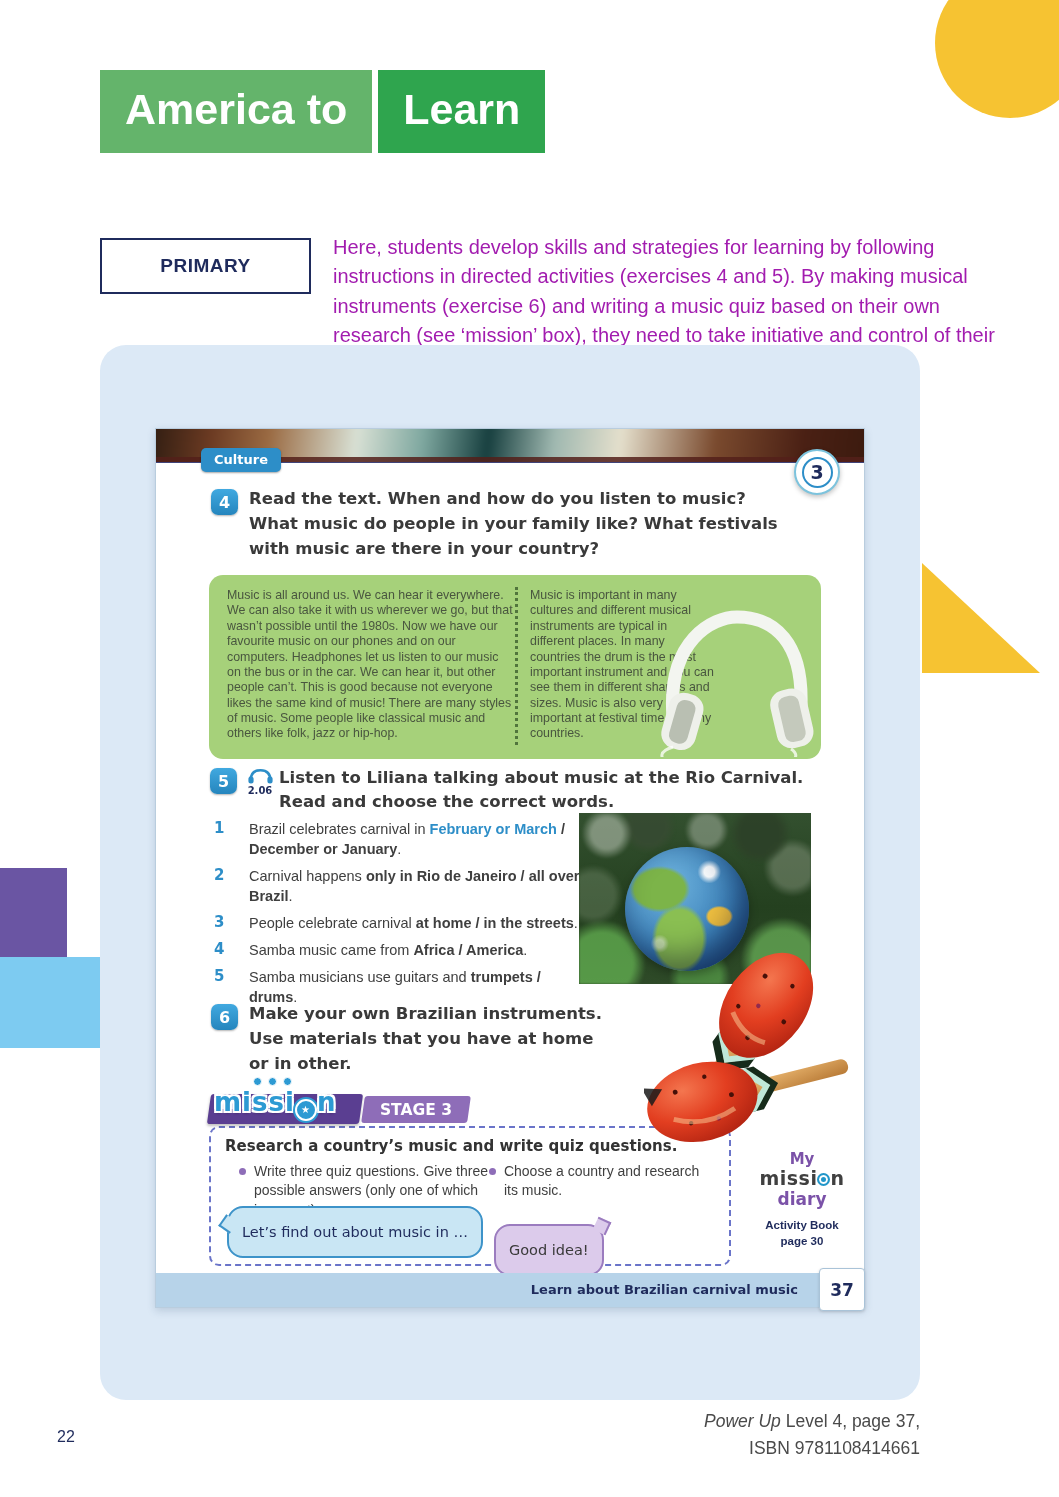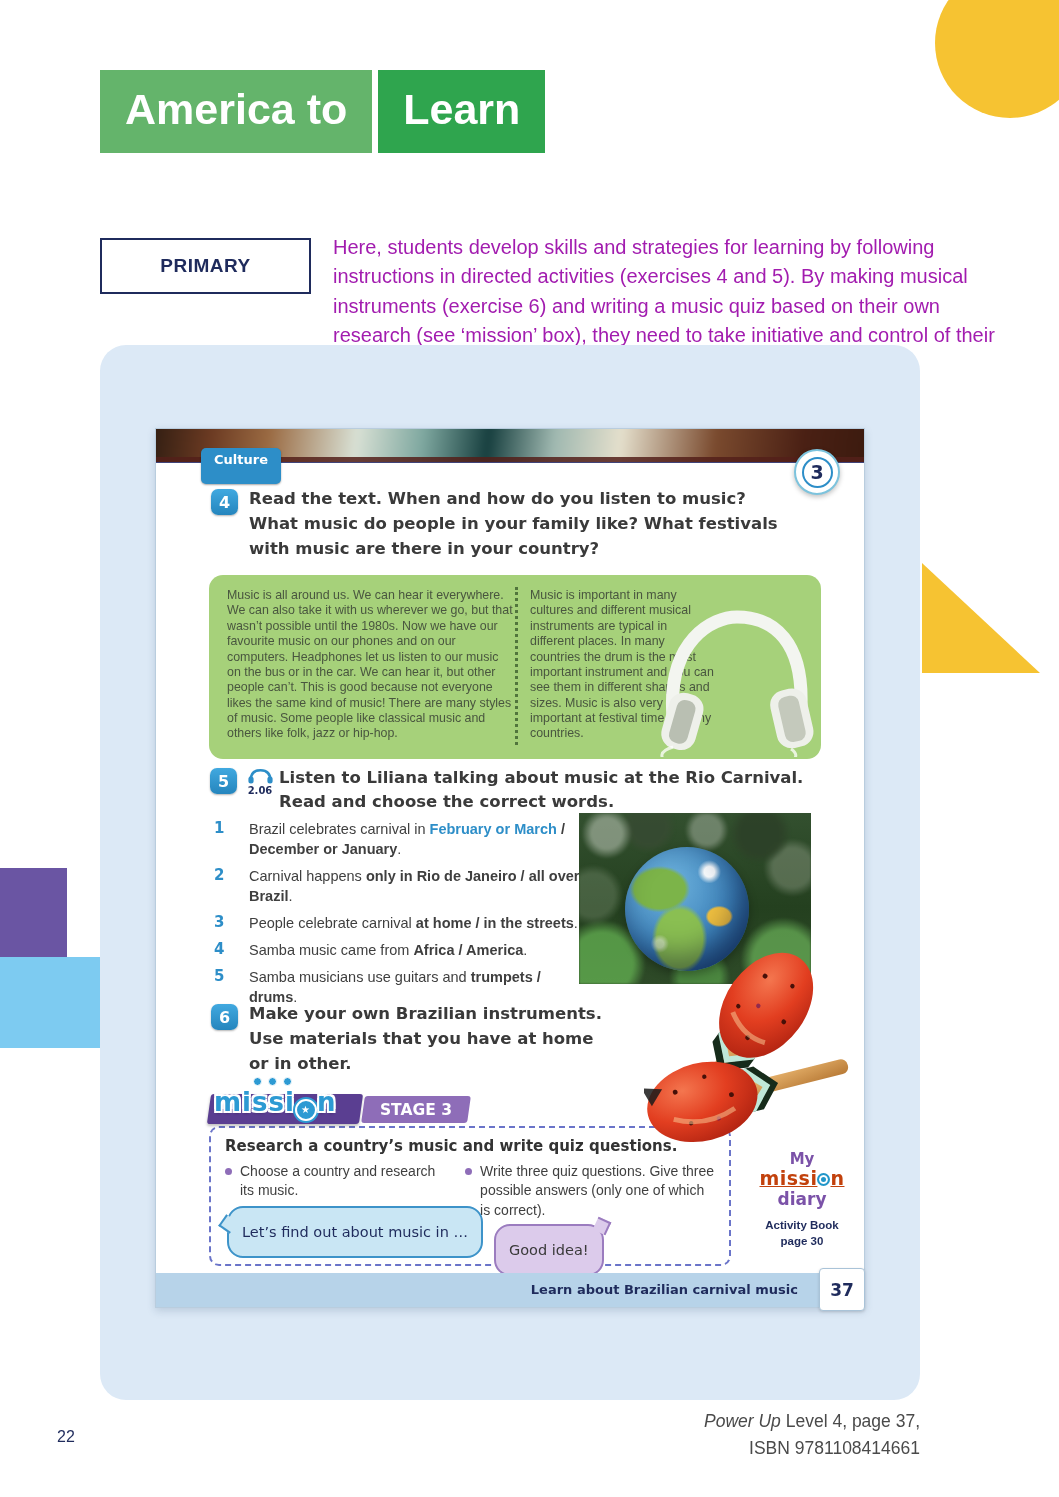--- a/index.html
+++ b/index.html
@@ -26,21 +26,21 @@
   .intro{position:absolute;left:333px;top:233px;width:690px;font-size:20px;line-height:1.47;color:#a21caf;}
 
   
   .card{position:absolute;left:100px;top:345px;width:820px;height:1055px;background:var(--card-blue);border-radius:26px;}
   .tb-page{position:absolute;left:55px;top:83px;width:710px;height:880px;background:#fff;border:1px solid #b9cdde;box-shadow:0 3px 8px rgba(40,70,110,.18);}
 
   .tb-banner{position:absolute;left:0;top:0;width:100%;height:34px;overflow:hidden;border-bottom:1px solid #40447a;}
   .tb-banner-img{position:absolute;left:-10px;top:-10px;right:-10px;bottom:-6px;filter:blur(3px);
     background:linear-gradient(97deg,#2a1a10 0%,#6b3a22 9%,#9a6a42 17%,#d8e0d4 29%,#7fa8a0 38%,#173f3f 47%,#9fb8b0 56%,#e4dfcc 65%,#7a4a2e 78%,#4a2014 90%,#3a1a0e 100%);}
   .tb-banner-strip{position:absolute;left:0;bottom:0;width:100%;height:5px;background:#53201a;opacity:.85;}
-  .culture-tab{position:absolute;left:45px;top:19px;background:var(--blue-accent);color:#fff;font-weight:700;font-size:13px;padding:4px 13px 17px;border-radius:5px;box-shadow:0 1px 2px rgba(0,0,0,.35);font-family:"DejaVu Sans",sans-serif;}
+  .culture-tab{position:absolute;left:45px;top:19px;background:var(--blue-accent);color:#fff;font-weight:700;font-size:13px;padding:4px 13px 5px;border-radius:5px;box-shadow:0 1px 2px rgba(0,0,0,.35);font-family:"DejaVu Sans",sans-serif;}
   .unit-badge{position:absolute;right:24px;top:20px;width:46px;height:46px;background:#fff;border-radius:50%;border:2px solid #7cc3dd;box-shadow:0 2px 5px rgba(0,0,0,.25);display:flex;align-items:center;justify-content:center;}
   .unit-badge-inner{width:31px;height:31px;border:2px solid var(--blue-accent);border-radius:50%;display:flex;align-items:center;justify-content:center;font-weight:800;font-size:19px;color:var(--navy);font-family:"DejaVu Sans",sans-serif;}
 
   .ex{position:absolute;}
   .ex-num{position:absolute;left:0;top:2px;width:27px;height:26px;border-radius:7px;background:linear-gradient(180deg,#41a9e0,#2585bd);color:#fff;font-weight:800;font-size:16px;display:flex;align-items:center;justify-content:center;box-shadow:0 1px 2px rgba(0,0,0,.3);font-family:"DejaVu Sans",sans-serif;}
   .ex-head{font-family:"DejaVu Sans",sans-serif;font-weight:700;font-size:16.5px;line-height:1.5;color:#3a3a3a;}
   .ex-head span{display:block;white-space:nowrap;}
 
   .ex4{left:55px;top:58px;} .ex4 .ex-head{margin-left:38px;}
   .green-box{position:absolute;left:53px;top:146px;width:612px;height:184px;background:var(--green-box);border-radius:14px;}
@@ -105,21 +105,21 @@
   .bullet-dot{width:7px;height:7px;border-radius:50%;background:var(--purple-light);flex:none;margin:6px 8px 0 0;}
   .mb-col1{width:228px;} .mb-col2{width:252px;margin-left:14px;}
   .speech{position:absolute;border:2px solid;border-radius:16px;font-size:14.5px;padding:16px 13px;font-family:"DejaVu Sans",sans-serif;white-space:nowrap;}
   .speech1{left:16px;top:78px;background:#c9e6f4;border-color:#3d93c9;color:var(--navy);}
   .speech1::before{content:"";position:absolute;left:-8px;top:9px;width:12px;height:12px;background:#c9e6f4;border-left:2px solid #3d93c9;border-bottom:2px solid #3d93c9;transform:rotate(35deg);}
   .speech2{left:283px;top:96px;background:#dccbeb;border-color:#9b7cbf;color:#3a3a3a;}
   .speech2::before{content:"";position:absolute;right:-7px;top:-7px;width:12px;height:12px;background:#dccbeb;border-top:2px solid #9b7cbf;border-right:2px solid #9b7cbf;transform:rotate(25deg);}
 
   .diary{position:absolute;left:585px;top:722px;width:122px;text-align:center;font-family:"DejaVu Sans",sans-serif;line-height:1.15;}
   .diary-my{color:#7b52a8;font-weight:800;font-size:15px;}
-  .diary-mission{color:#c2410c;font-weight:800;font-size:19px;letter-spacing:.5px;text-decoration:underline;}
+  .diary-mission{color:#404040;font-weight:800;font-size:19px;letter-spacing:.5px;}
   .diary-o{display:inline-block;width:13px;height:13px;border-radius:50%;border:2px solid #2196c9;box-shadow:inset 0 0 0 2px #fff,inset 0 0 0 5px #2196c9;vertical-align:-1px;}
   .diary-diary{color:#7b52a8;font-weight:800;font-size:17px;}
   .diary-ref{margin-top:7px;font-size:11.5px;font-weight:700;color:var(--navy);line-height:1.45;font-family:"Liberation Sans",sans-serif;}
 
   .tb-footer{position:absolute;left:0;bottom:0;width:100%;height:34px;background:#b7d3e9;}
   .tb-objective{position:absolute;right:66px;top:0;line-height:34px;font-family:"DejaVu Sans",sans-serif;font-weight:700;font-size:13px;color:var(--navy);}
   .tb-pagenum{position:absolute;right:-1px;top:-5px;width:46px;height:43px;background:#fff;border:1px solid #a9c3d8;border-radius:4px;display:flex;align-items:center;justify-content:center;font-weight:700;font-size:17px;color:var(--navy);font-family:"DejaVu Sans",sans-serif;box-shadow:0 1px 3px rgba(0,0,0,.15);}
 
   .page-num{position:absolute;left:57px;top:1428px;font-size:16px;color:var(--navy);}
   .source{position:absolute;right:139px;top:1408px;text-align:right;font-size:17.5px;color:#4a4a4a;line-height:1.55;}
@@ -285,27 +285,27 @@
             <i></i>
             <i></i>
             <i></i>
           </div>
         <div class="mission-logo"><span>missi</span><span class="logo-o">★</span><span>n</span></div>
       </div>
 
       <div class="mission-box">
         <div class="mb-head">Research a country’s music and write quiz questions.</div>
         <div class="mb-cols">
+          <div class="mb-bullet mb-col2">
+            <span class="bullet-dot"></span>
+            <span>Write three quiz questions. Give three possible answers (only one of which is correct).</span>
+          </div>
           <div class="mb-bullet mb-col1">
             <span class="bullet-dot"></span>
             <span>Choose a country and research its music.</span>
-          </div>
-          <div class="mb-bullet mb-col2">
-            <span class="bullet-dot"></span>
-            <span>Write three quiz questions. Give three possible answers (only one of which is correct).</span>
           </div>
         </div>
         <div class="speech speech1">Let’s find out about music in …</div>
         <div class="speech speech2">Good idea!</div>
       </div>
 
       <div class="diary">
         <div class="diary-my">My</div>
         <div class="diary-mission"><span>missi</span><span class="diary-o"></span><span>n</span></div>
         <div class="diary-diary">diary</div>

